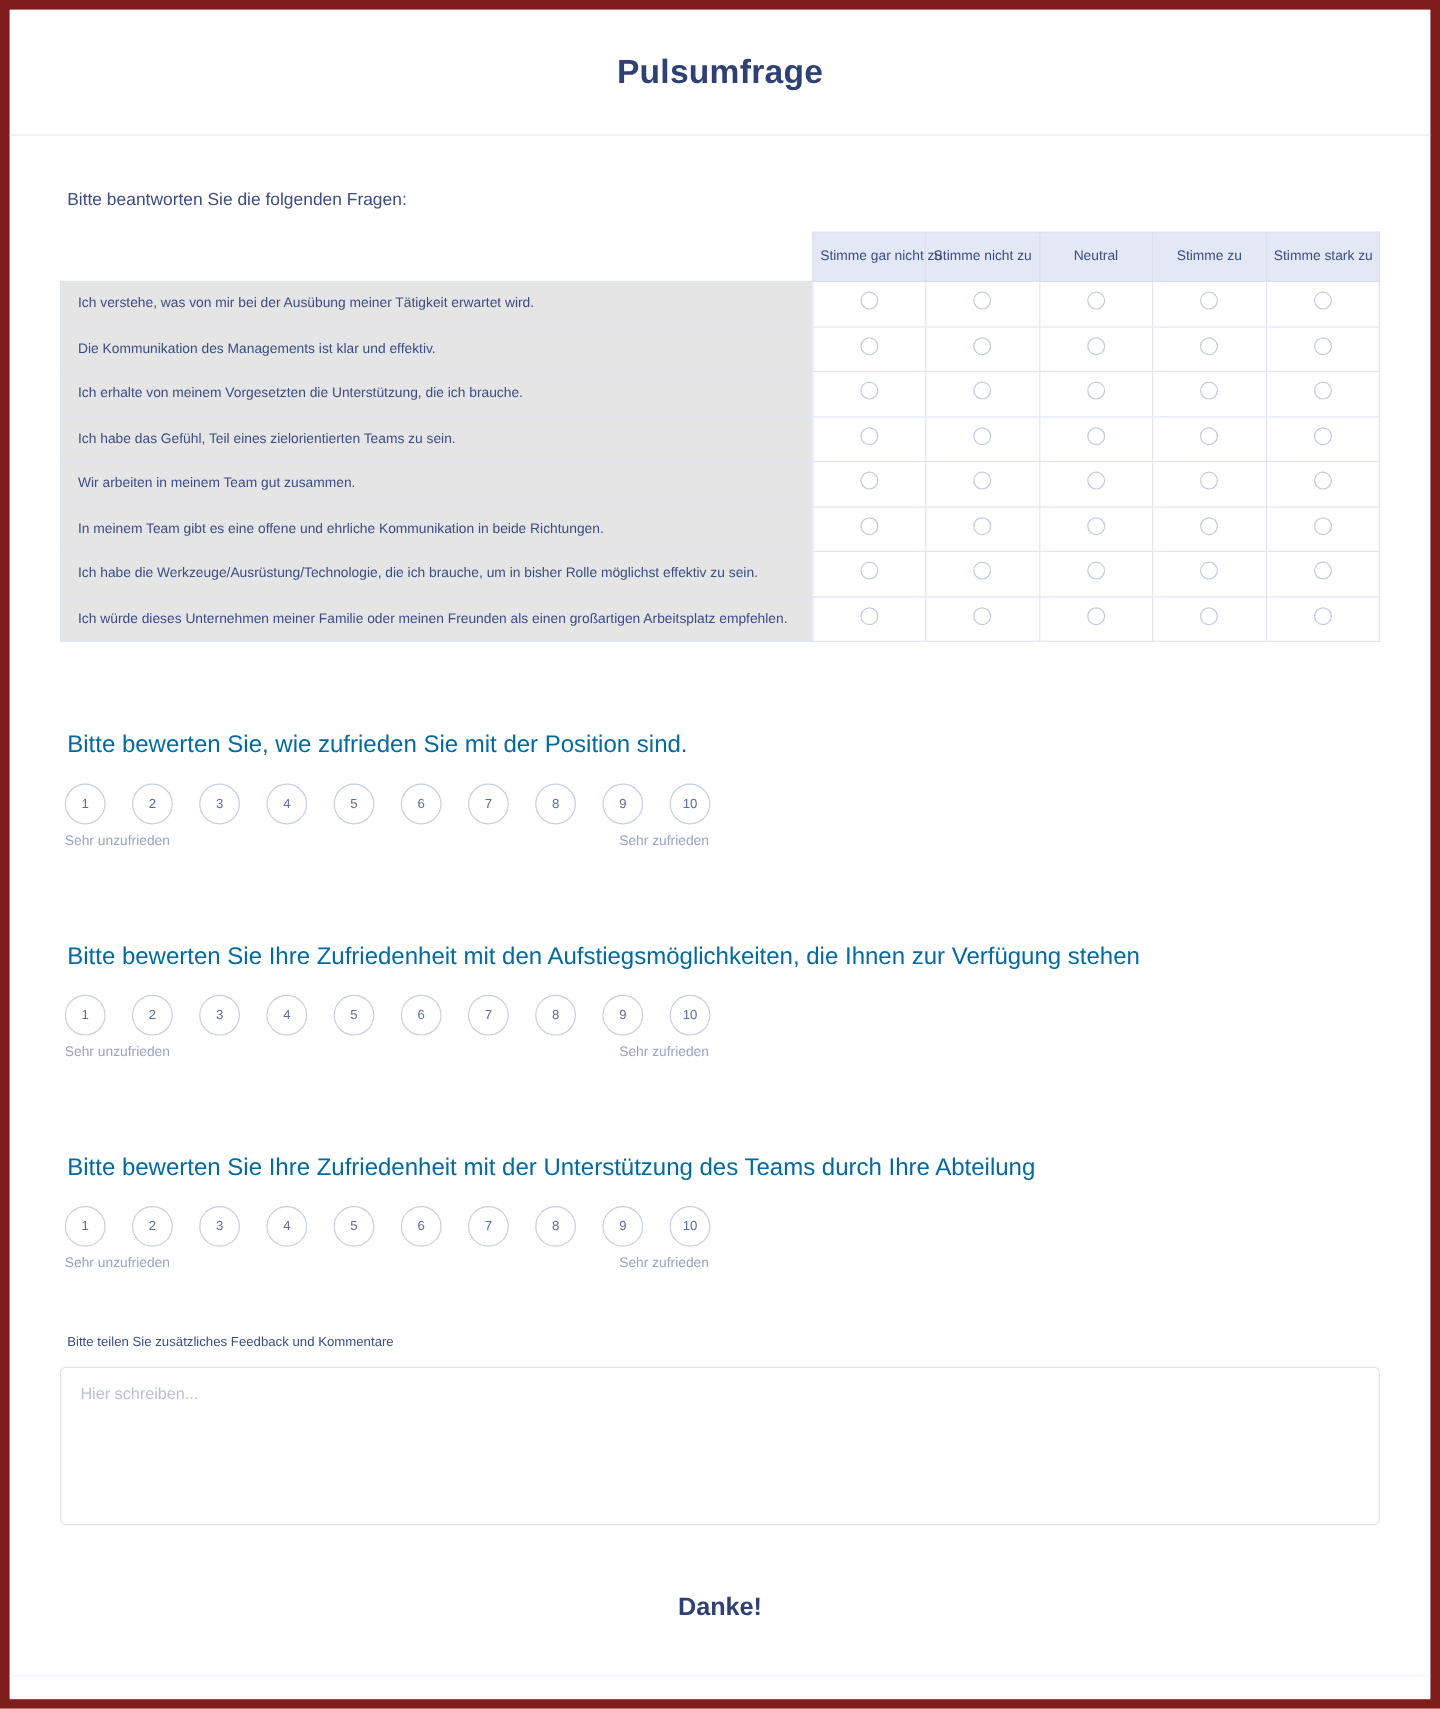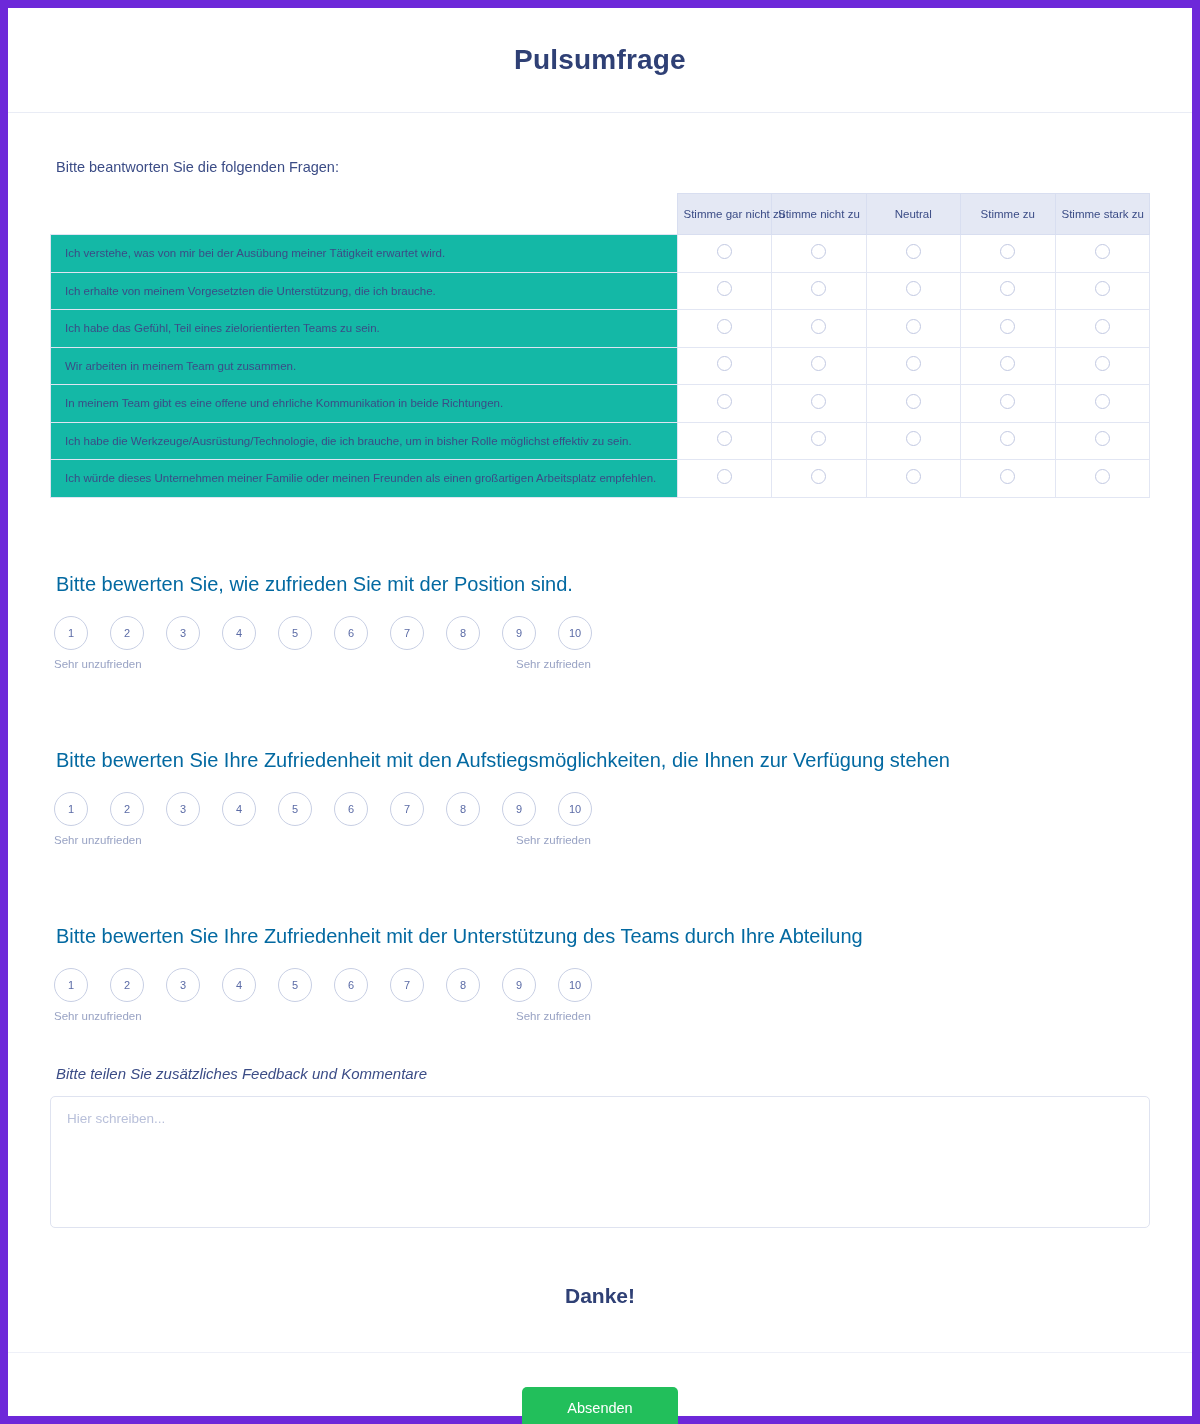--- a/index.html
+++ b/index.html
@@ -10,21 +10,21 @@
   body {
     font-family: "Liberation Sans", sans-serif;
     width: 1200px;
     height: 1424px;
     overflow: hidden;
   }
   .page-frame {
     box-sizing: border-box;
     width: 1200px;
     height: 1424px;
-    border: 8px solid #6d28d9;
+    border: 8px solid #7f1d1d;
     background: #ffffff;
     display: flex;
     flex-direction: column;
   }
   
   .survey-header {
     height: 104px;
     min-height: 104px;
     border-bottom: 1px solid #e9ecf5;
     display: flex;
@@ -67,21 +67,21 @@
     color: #3b4c86;
     font-size: 11.5px;
     font-weight: normal;
     height: 40px;
     border: 1px solid #d8def0;
     padding: 0 6px;
     text-align: center;
     white-space: nowrap;
   }
   table.matrix td.q-cell {
-    background: #14b8a6;
+    background: #e5e5e5;
     color: #3b4c86;
     font-size: 11.5px;
     height: 34.5px;
     padding: 0 14px;
     border: 1px solid #dfe4f2;
     vertical-align: middle;
   }
   table.matrix td.opt-cell {
     background: #ffffff;
     border: 1px solid #e2e6f3;
@@ -134,24 +134,23 @@
   .anchor-low, .anchor-high {
     position: absolute;
     font-size: 11.5px;
     color: #99a3c4;
     top: 0;
   }
   .anchor-low  { left: 0; }
   .anchor-high { left: 462px; }
   
   .feedback-label {
-    font-size: 15px;
-    color: #3b4c86;
-    margin: 39px 0 0 6px;
-    font-style: italic;
+    font-size: 11px;
+    color: #3b4c86;
+    margin: 50px 0 0 6px;
   }
   .feedback-area {
     margin-top: 14px;
     width: 100%;
     height: 132px;
     box-sizing: border-box;
     border: 1px solid #dfe3f0;
     border-radius: 5px;
     background: #ffffff;
     padding: 14px 16px;
@@ -212,20 +211,28 @@
             <th class="opt-head">Stimme gar nicht zu</th>
             <th class="opt-head">Stimme nicht zu</th>
             <th class="opt-head">Neutral</th>
             <th class="opt-head">Stimme zu</th>
             <th class="opt-head">Stimme stark zu</th>
           </tr>
         </thead>
         <tbody id="matrix-body">
             <tr>
               <td class="q-cell">Ich verstehe, was von mir bei der Ausübung meiner Tätigkeit erwartet wird.</td>
+              <td class="opt-cell"><span class="radio-dot"></span></td>
+              <td class="opt-cell"><span class="radio-dot"></span></td>
+              <td class="opt-cell"><span class="radio-dot"></span></td>
+              <td class="opt-cell"><span class="radio-dot"></span></td>
+              <td class="opt-cell"><span class="radio-dot"></span></td>
+            </tr>
+            <tr>
+              <td class="q-cell">Die Kommunikation des Managements ist klar und effektiv.</td>
               <td class="opt-cell"><span class="radio-dot"></span></td>
               <td class="opt-cell"><span class="radio-dot"></span></td>
               <td class="opt-cell"><span class="radio-dot"></span></td>
               <td class="opt-cell"><span class="radio-dot"></span></td>
               <td class="opt-cell"><span class="radio-dot"></span></td>
             </tr>
             <tr>
               <td class="q-cell">Ich erhalte von meinem Vorgesetzten die Unterstützung, die ich brauche.</td>
               <td class="opt-cell"><span class="radio-dot"></span></td>
               <td class="opt-cell"><span class="radio-dot"></span></td>

